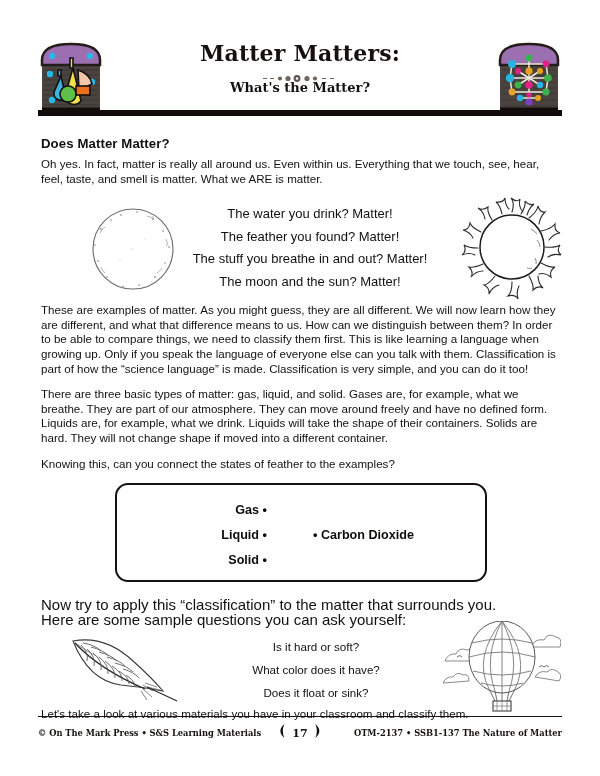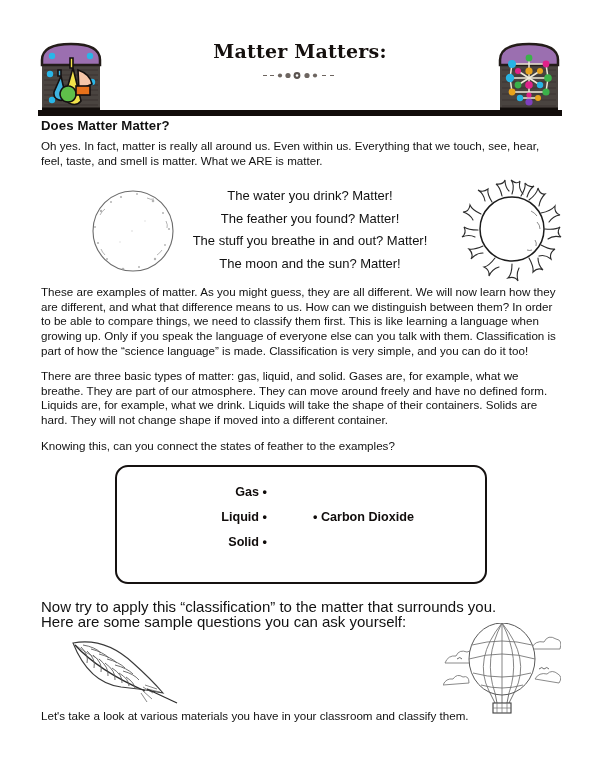--- a/index.html
+++ b/index.html
@@ -52,21 +52,21 @@
   .title-block {
     position: absolute;
     left: 80px;
     right: 80px;
     top: 4px;
     text-align: center;
   }
   .title-main {
     font-family: "DejaVu Serif", serif;
     font-weight: bold;
-    font-size: 19px;
+    font-size: 22px;
     letter-spacing: 0.2px;
     color: #15100e;
     line-height: 1.05;
   }
   .title-divider {
     margin: 4px auto 3px auto;
     height: 9px;
     width: 74px;
     position: relative;
   }
@@ -75,21 +75,21 @@
     font-weight: bold;
     font-size: 13px;
     color: #15100e;
     line-height: 1.1;
   }
 
   
   .content {
     position: absolute;
     left: 41px;
-    top: 118px;
+    top: 136px;
     width: 520px;
   }
   .section-head {
     font-size: 13.2px;
     font-weight: bold;
     color: #111;
     margin: 0 0 6px 0;
     letter-spacing: 0.1px;
   }
   .para {
@@ -141,21 +141,21 @@
   .match-wrap {
     position: relative;
     margin: 12px 0 0 0;
     display: flex;
     justify-content: center;
   }
   .match-box {
     width: 372px;
     border: 2.2px solid #151110;
     border-radius: 13px;
-    padding: 12px 0 28px 0;
+    padding: 12px 0 8px 0;
     box-sizing: border-box;
     background: #fff;
   }
   .match-row {
     display: flex;
     align-items: center;
     height: 25px;
   }
   .match-left {
     width: 50%;
@@ -332,20 +332,21 @@
             <circle cx="44" cy="4.5" r="2.6"></circle>
             <circle cx="52" cy="4.5" r="2.1"></circle>
             <rect x="59" y="4" width="4" height="1"></rect>
             <rect x="67" y="4" width="4" height="1"></rect>
           </g>
           <g fill="#ffffff">
             <circle cx="34" cy="4.5" r="1.3"></circle>
           </g>
         </svg>
       </div>
+      <div class="title-sub">What's the Matter?</div>
     </div>
 
     <div class="header-icon right">
       <svg width="66" height="76" viewBox="0 0 66 76">
         <path d="M4 22 Q4 6 33 6 Q62 6 62 22 L62 72 L4 72 Z" fill="#4a4440"></path>
         <path d="M4 22 Q4 6 33 6 Q62 6 62 22 L62 27 L4 27 Z" fill="#9b6fb0"></path>
         <path d="M4 22 Q4 6 33 6 Q62 6 62 22 L62 27 L4 27 Z" fill="none" stroke="#231c19" stroke-width="2.5"></path>
         <g stroke="#2e2724" stroke-width="1.1" opacity="0.5">
           <line x1="6" y1="32" x2="60" y2="32"></line>
             <line x1="6" y1="38" x2="60" y2="38"></line>
@@ -536,20 +537,25 @@
               <path d="M84 54 l10 6"></path>
                 <path d="M86 52 l12 4"></path>
               <path d="M84 58 l9 8"></path>
                 <path d="M82 60 l6 9"></path>
               <path d="M88 56 l13 3"></path>
             </g>
             <path d="M88 56 L118 70" stroke="#2b2b2b" stroke-width="1.2" fill="none"></path>
           </svg>
         </div>
 
+        <div class="qlines2">
+          <div class="qline2">Is it hard or soft?</div>
+          <div class="qline2">What color does it have?</div>
+          <div class="qline2">Does it float or sink?</div>
+        </div>
 
         <div class="art-balloon">
           <svg width="118" height="95" viewBox="0 0 118 95">
             <g fill="none" stroke="#7d7d7d" stroke-width="0.9">
               <path d="M2 40 q3 -8 11 -7 q3 -7 11 -4 q6 -3 9 3 q7 0 6 8 z"></path>
               <path d="M88 26 q4 -9 13 -7 q4 -8 12 -3 q7 1 4 10 z"></path>
               <path d="M0 62 q3 -7 10 -6 q4 -6 10 -2 q6 -2 6 6 z"></path>
               <path d="M92 56 q4 -7 12 -5 q5 -5 11 0 q5 3 1 9 z"></path>
             </g>
             <ellipse cx="59" cy="36" rx="33" ry="36" fill="#ffffff" stroke="#5a5a5a" stroke-width="1"></ellipse>
@@ -585,14 +591,35 @@
             </g>
           </svg>
         </div>
       </div>
 
       <p class="closing">Let's take a look at various materials you have in your classroom and classify them.</p>
     </div>
 
   </div>
 
+  <div class="footer">
+    <div class="footer-rule"></div>
+
+    <div class="footer-left">© On The Mark Press • S&amp;S Learning Materials</div>
+
+    <div class="footer-page">
+      <span>
+        <svg width="9" height="14" viewBox="0 0 9 14">
+            <path d="M8 0 Q0 7 8 14 Q5 7 8 0 Z" fill="#15100e"></path>
+          </svg>
+      </span>
+      <span class="pagenum">17</span>
+      <span>
+        <svg width="9" height="14" viewBox="0 0 9 14">
+            <path d="M1 0 Q9 7 1 14 Q4 7 1 0 Z" fill="#15100e"></path>
+          </svg>
+      </span>
+    </div>
+
+    <div class="footer-right">OTM-2137 • SSB1-137 The Nature of Matter</div>
+  </div>
 
 </div>
 
 </body></html>

